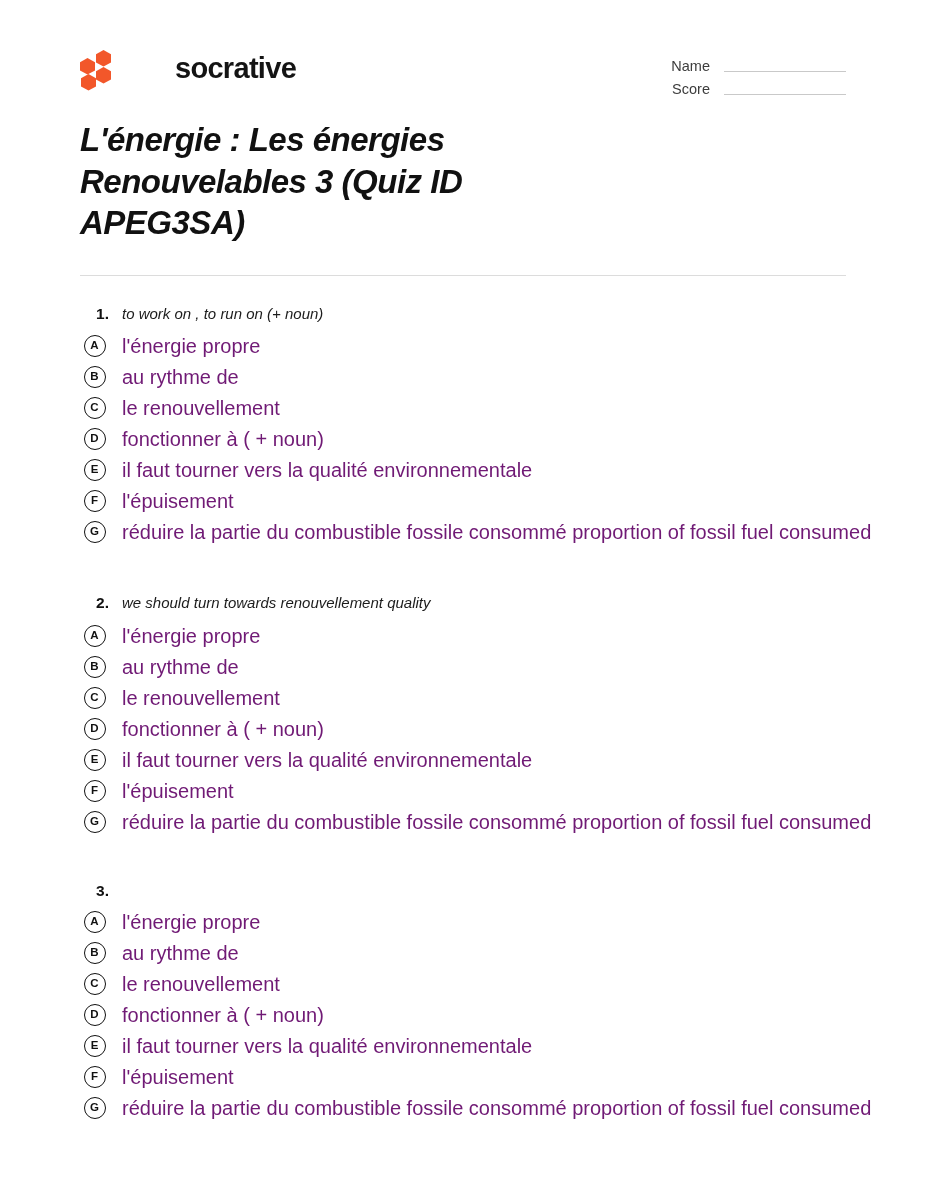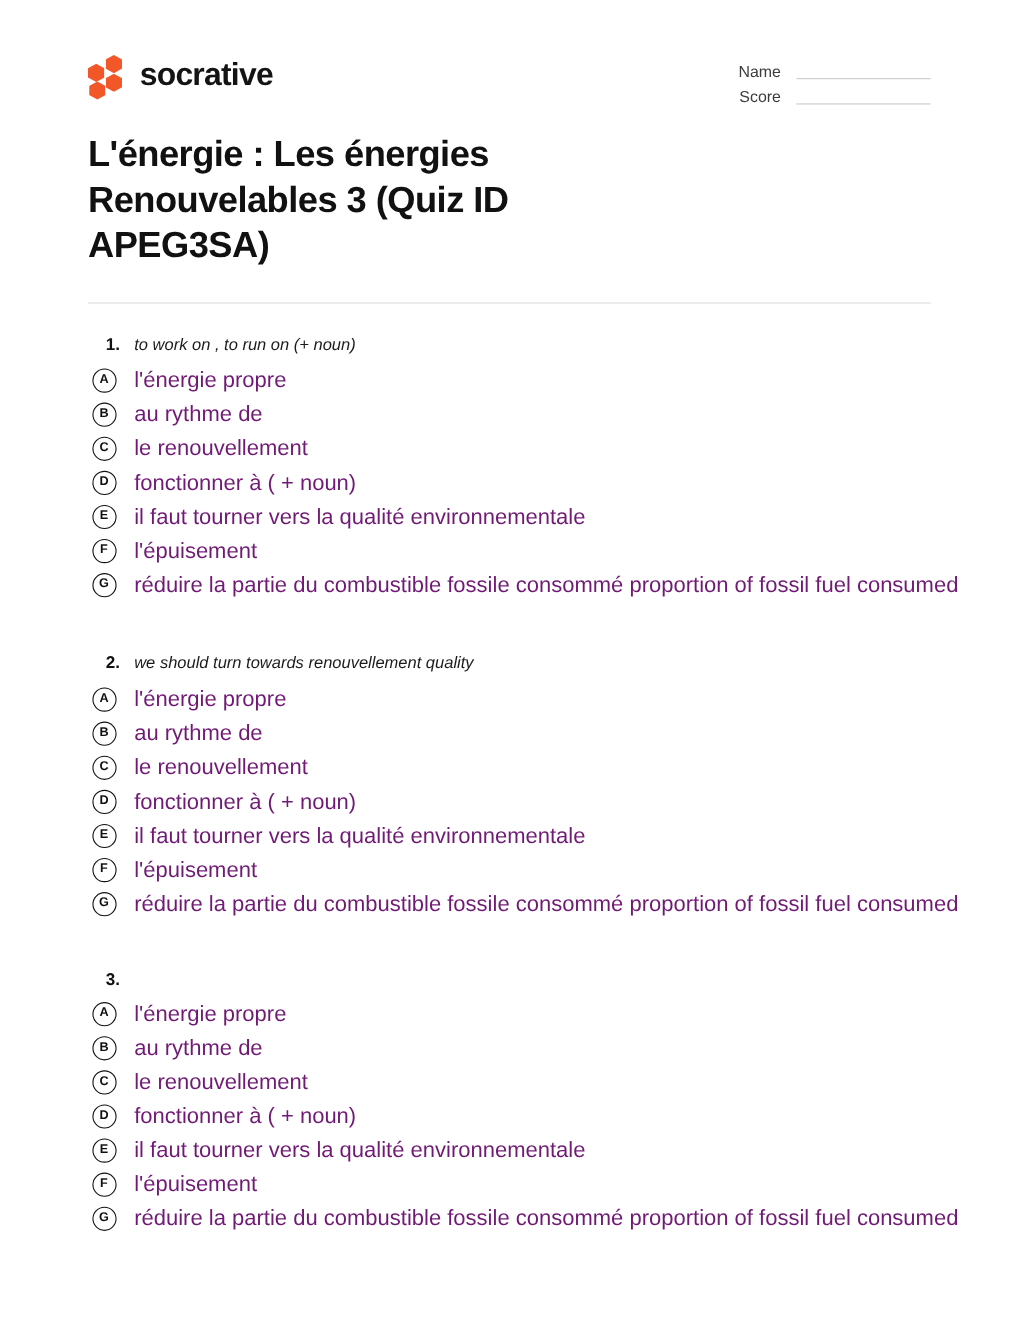--- a/index.html
+++ b/index.html
@@ -57,20 +57,21 @@
   .hex.h2 { left: 16px; top: 0px; }
   .hex.h3 { left: 16px; top: 17px; }
   .hex.h4 { left: 1px;  top: 24px; }
 
   .wordmark {
     font-size: 29px;
     font-weight: 700;
     letter-spacing: -0.7px;
     color: #141414;
     line-height: 1;
+    margin-left: 48px;
   }
 
   .fields {
     display: flex;
     flex-direction: column;
     gap: 7px;
     padding-top: 14px;
   }
 
   .field-row {
@@ -101,20 +102,21 @@
     padding: 22px 80px 0 80px;
   }
 
   .quiz-title {
     font-size: 33px;
     font-weight: 700;
     line-height: 1.26;
     letter-spacing: -0.5px;
     color: #111111;
     max-width: 470px;
+    font-style: italic;
   }
 
   .score-wrap {
     padding-top: 55px;
   }
 
   
   .divider {
     margin: 31px 80px 0 80px;
     border-bottom: 1.1px solid #dcdcdc;

